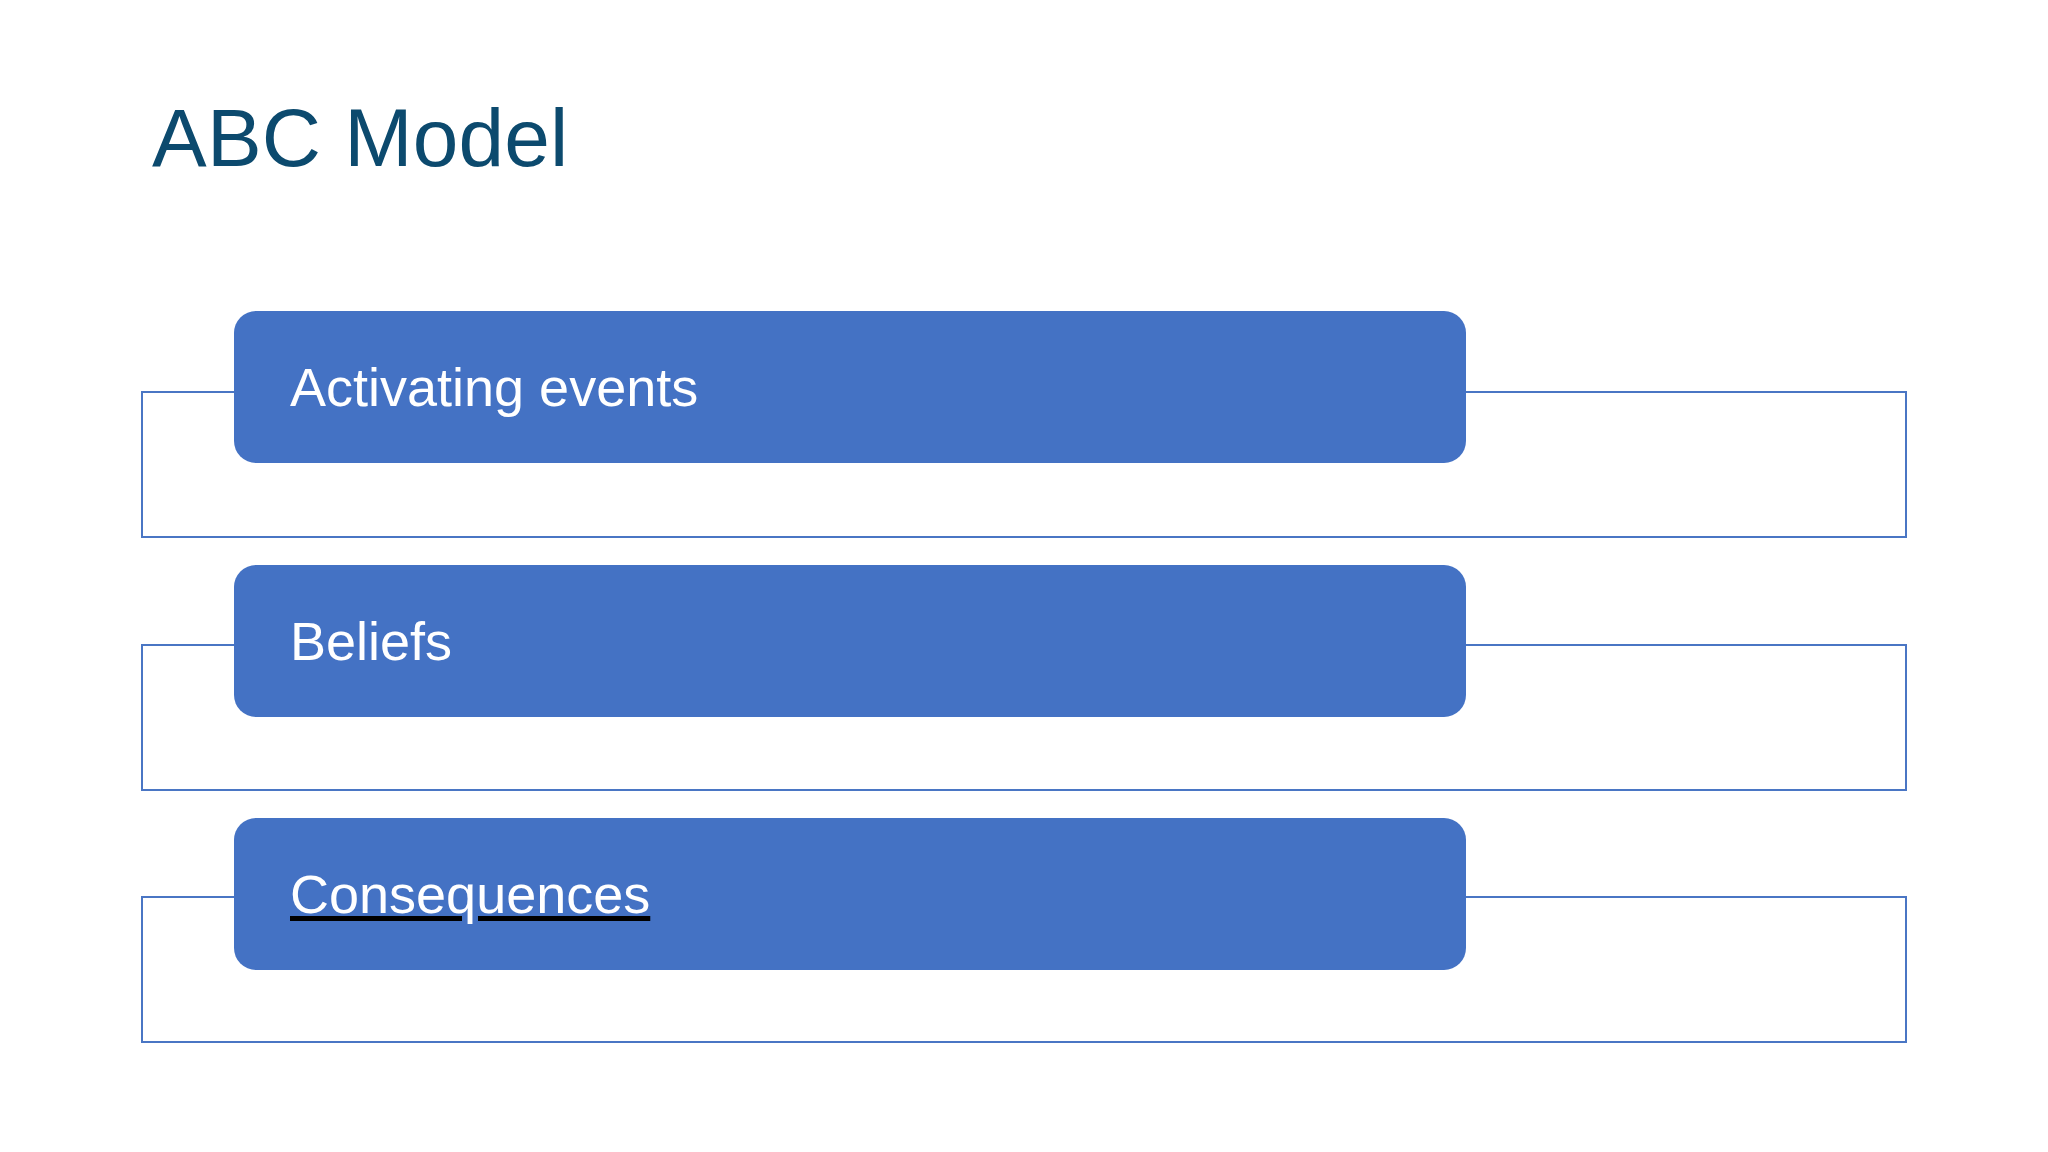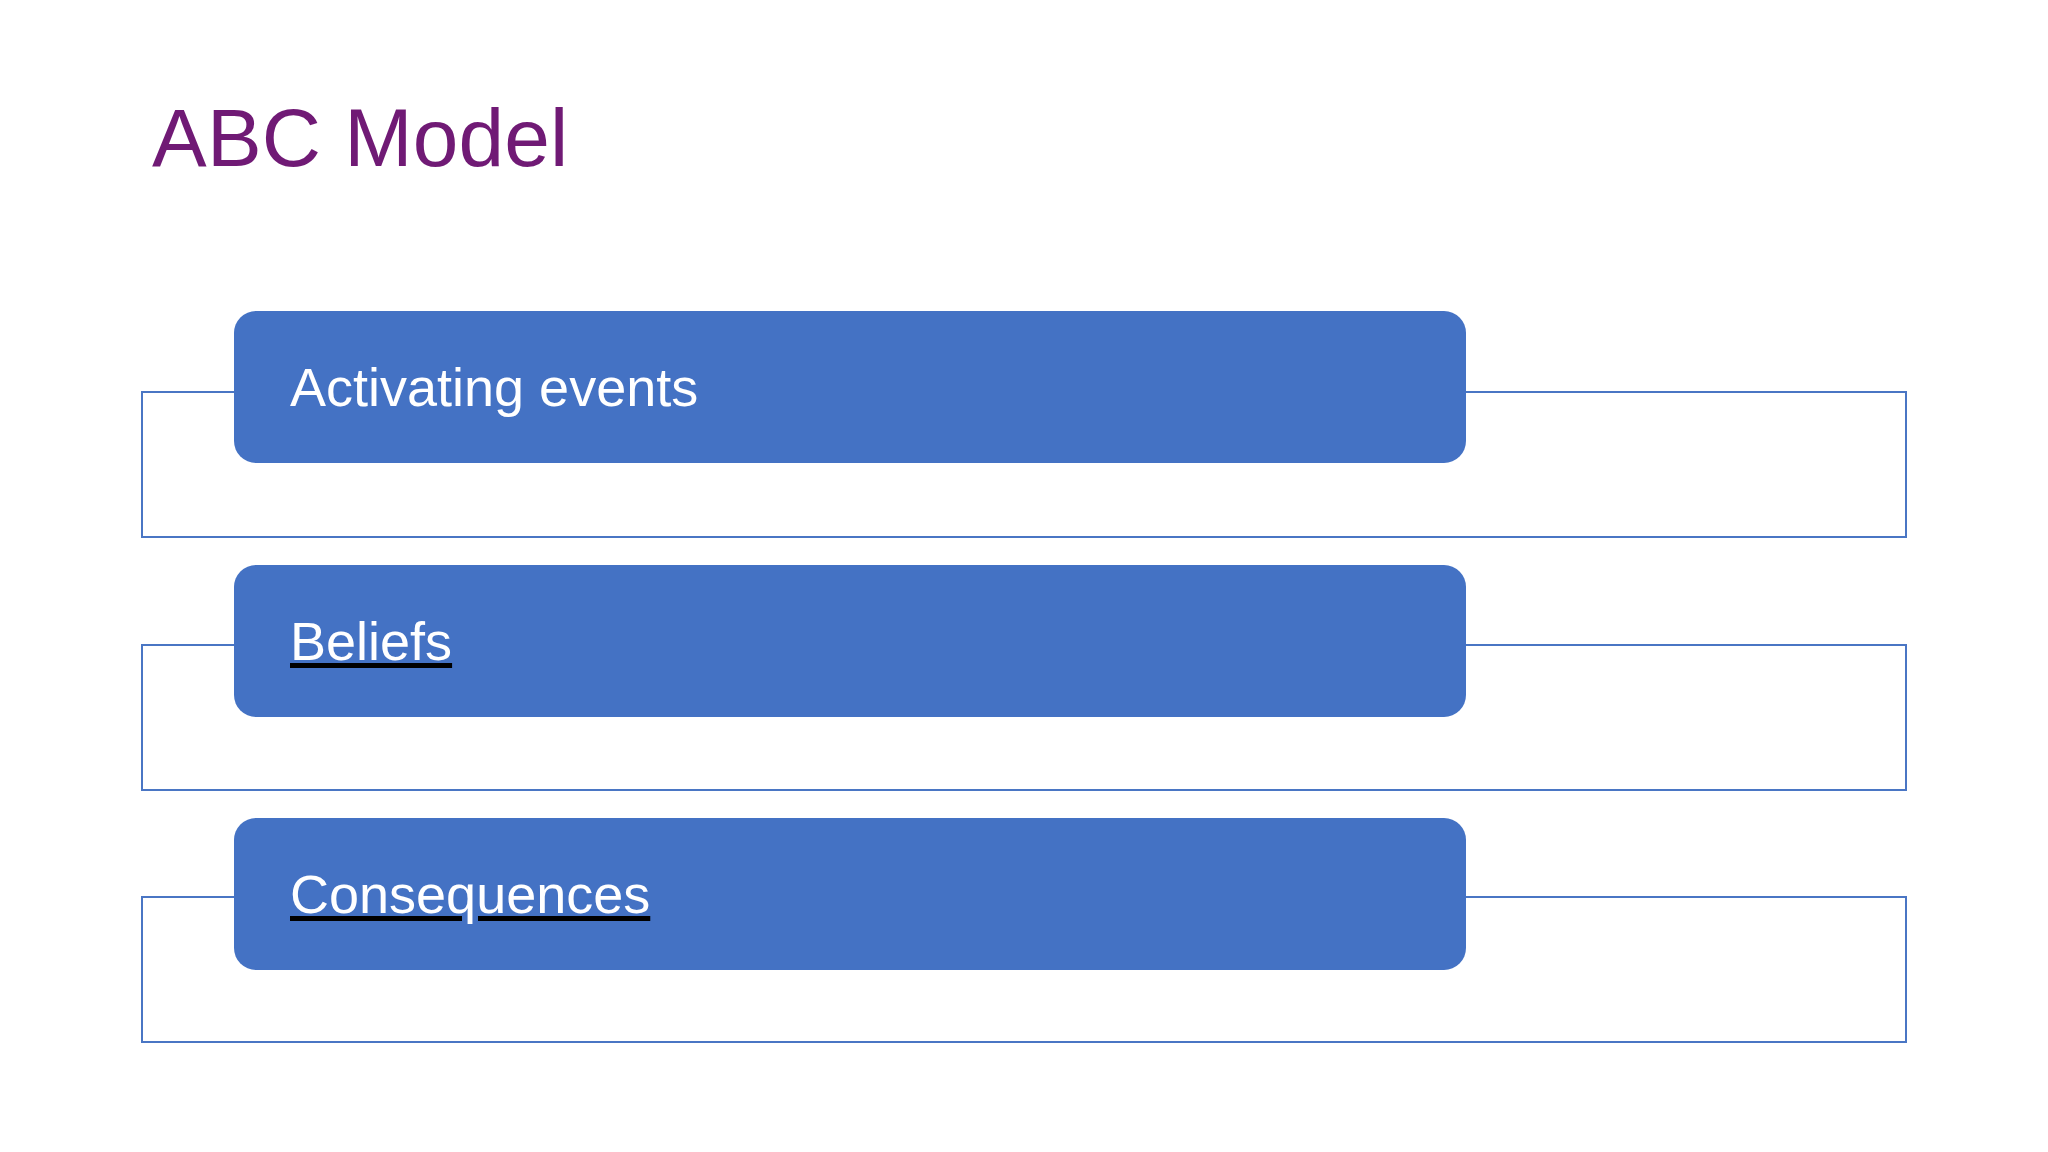--- a/index.html
+++ b/index.html
@@ -23,21 +23,21 @@
   #slide-title {
     position: absolute;
     left: 152px;
     top: 92px;
     width: 1760px;
     font-family: "Liberation Sans", sans-serif;
     font-size: 82px;
     font-weight: 300;
     line-height: 1.12;
     letter-spacing: 0.2px;
-    color: #701a75;
+    color: #0c4a6e;
     white-space: nowrap;
   }
 
   
   #diagram {
     position: absolute;
     left: 0;
     top: 0;
     width: 2048px;
     height: 1152px;
@@ -82,21 +82,21 @@
     line-height: 1;
     color: #ffffff;
     padding-left: 56px;
     white-space: nowrap;
   }
 
   
   .row-0 .outline-box { top: 391px; }
   .row-0 .bar         { top: 311px; }
   .row-1 .outline-box { top: 644px; }
-  .row-1 .bar         { top: 565px; text-decoration: underline; }
+  .row-1 .bar         { top: 565px; }
   .row-2 .outline-box { top: 896px; }
   .row-2 .bar         { top: 818px; text-decoration: underline; }
 </style>
 </head>
 <body>
 
 <div id="slide">
 
   <div id="slide-title">ABC Model</div>
 

